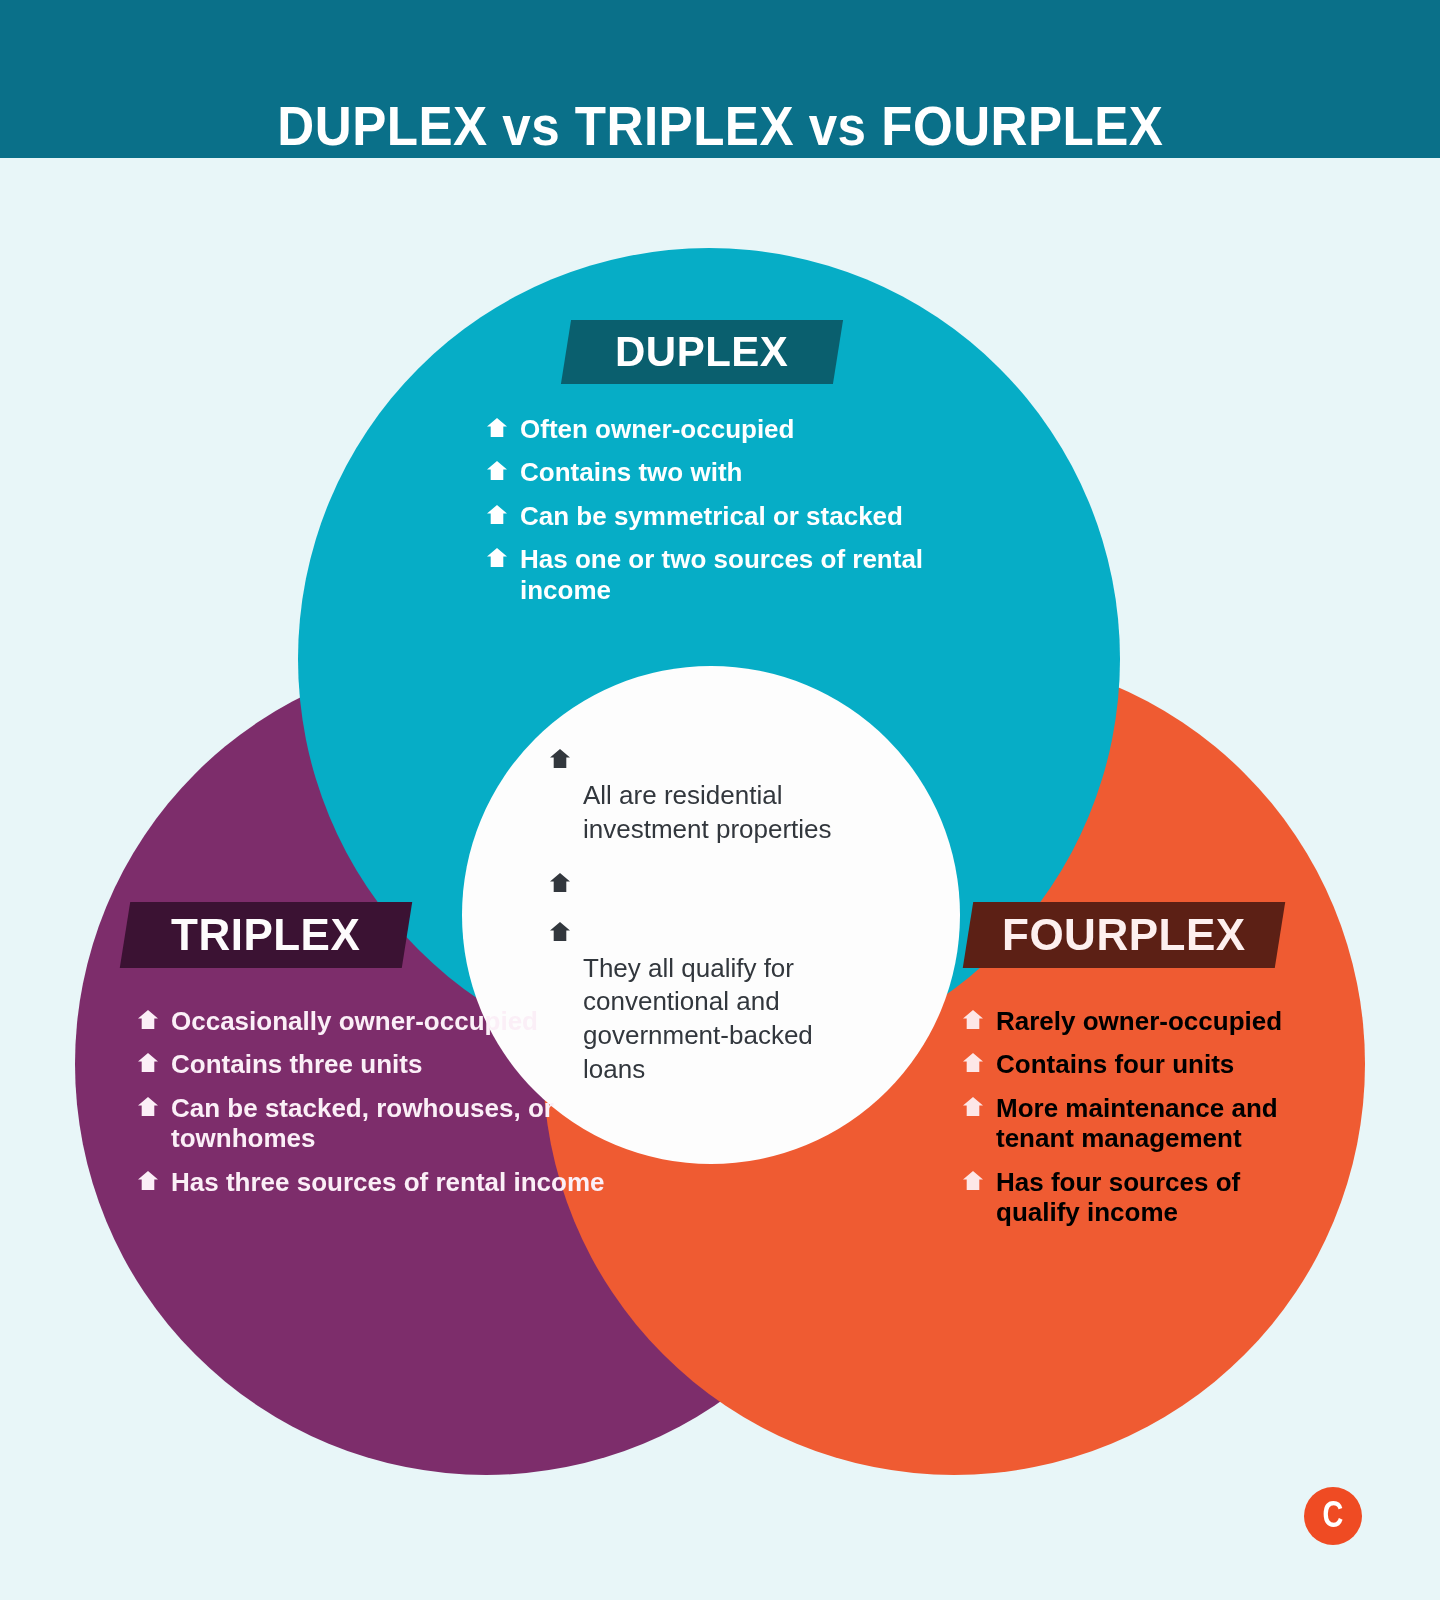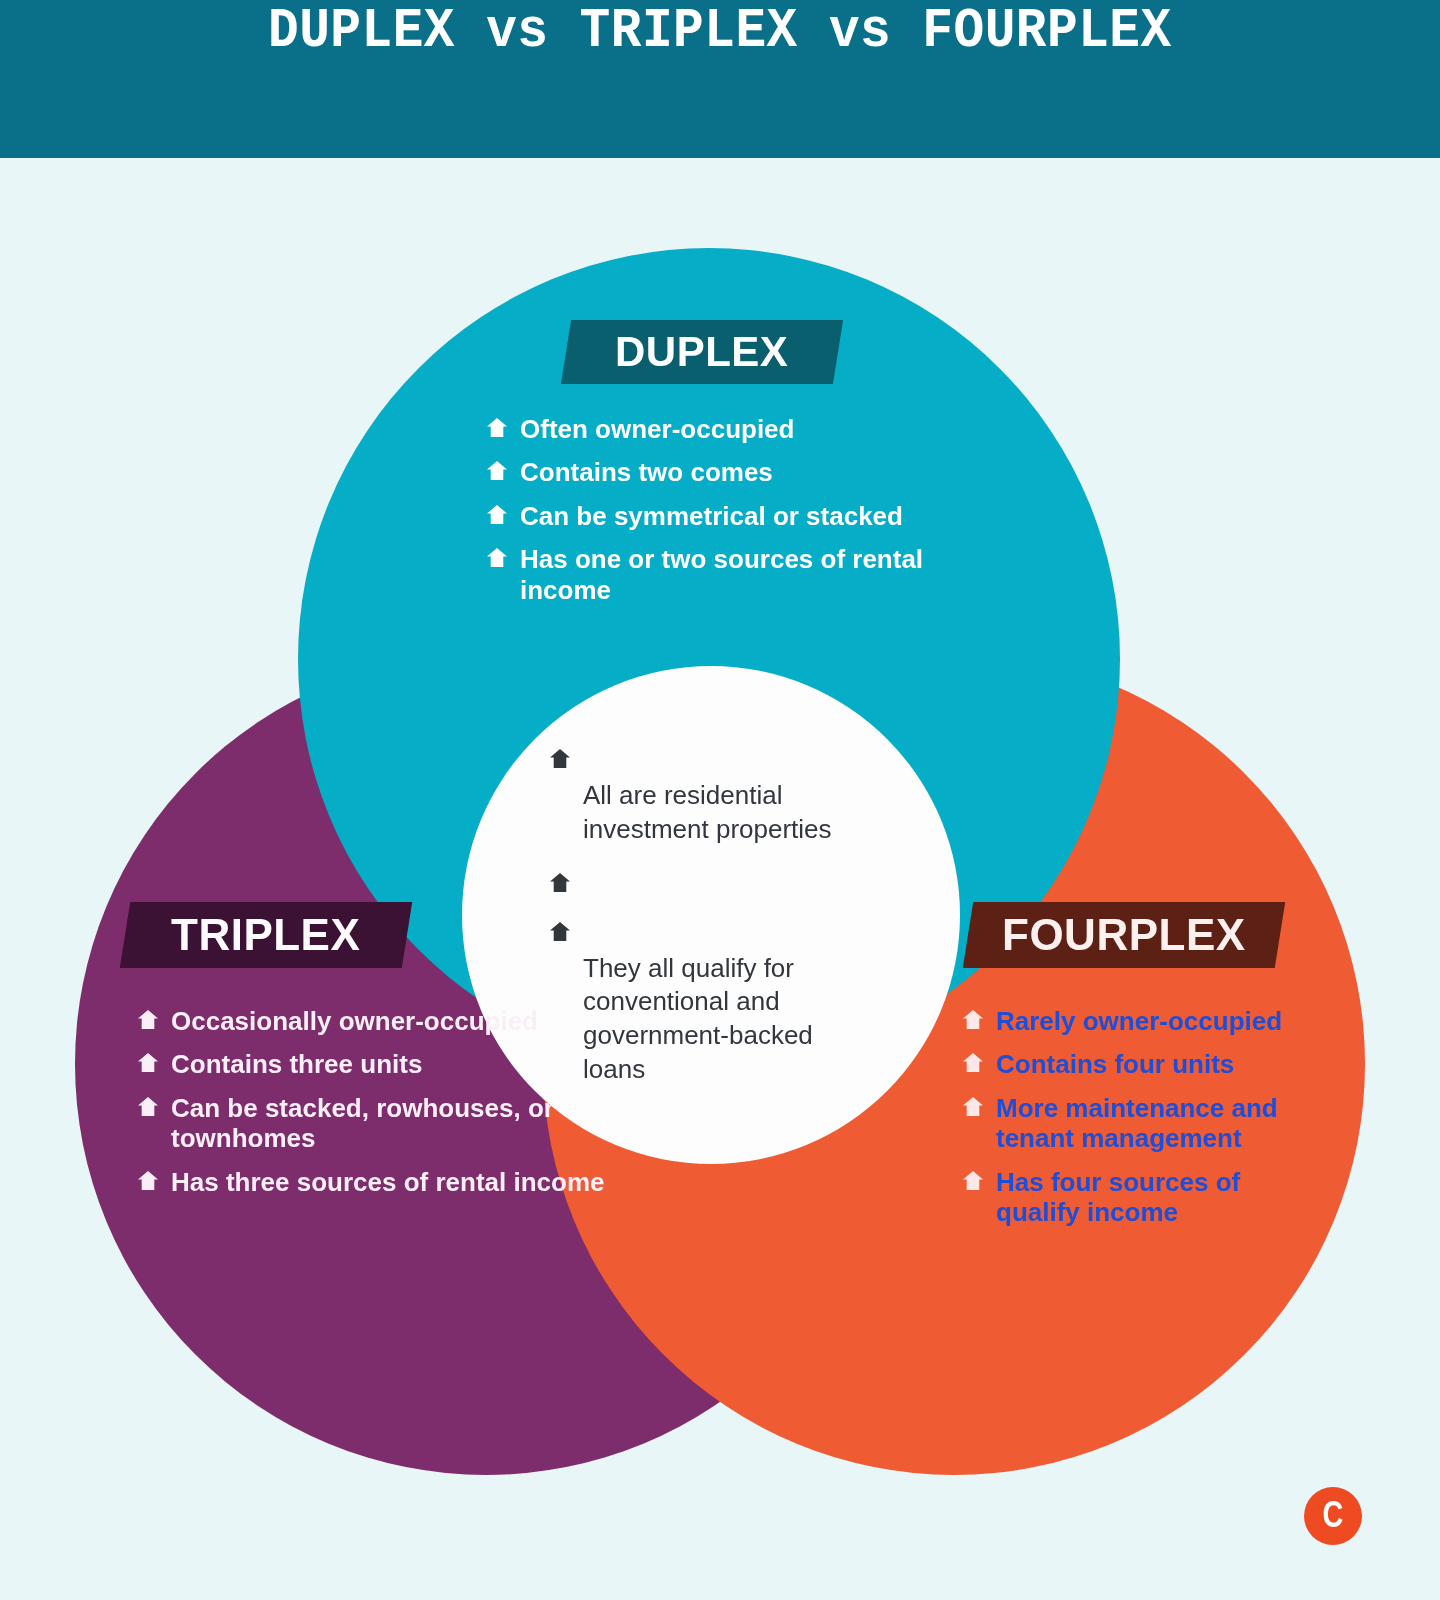--- a/index.html
+++ b/index.html
@@ -8,21 +8,21 @@
     background:#E8F6F8;
     font-family:"Liberation Sans", sans-serif;
     overflow:hidden;
   }
   #stage { position:relative; width:1440px; height:1600px; background:#E8F6F8; }
 
   
   .header {
     position:absolute; left:0; top:0; width:1440px; height:158px;
     background:#0A7089;
-    display:flex; align-items:flex-start; justify-content:center;font-family:Liberation Mono, monospace;
+    display:flex; align-items:flex-end; justify-content:center;
   }
   .header-title {
     color:#FFFFFF;
     font-size:55px;
     font-weight:700;
     letter-spacing:0.5px;
     transform:scaleX(0.93);
     white-space:nowrap;
   }
 
@@ -67,21 +67,21 @@
 
   #list-duplex  { left:487px; top:256px; width:470px; }
   #list-duplex .item-text { color:#FFFFFF; font-size:26px; font-weight:700; }
   #list-duplex .bullet-icon { margin-top:4px; }
 
   #list-triplex { left:138px; top:848px; width:510px; }
   #list-triplex .item-text { color:#FBEFF7; font-size:26px; font-weight:700; }
   #list-triplex .bullet-icon { margin-top:4px; }
 
   #list-fourplex{ left:963px; top:848px; width:345px; }
-  #list-fourplex .item-text { color:#1d4ed8; font-size:26px; font-weight:700; }
+  #list-fourplex .item-text { color:#000000; font-size:26px; font-weight:700; }
   #list-fourplex .bullet-icon { margin-top:4px; }
 
   #list-center  { left:550px; top:585px; width:330px; z-index:8; }
   #list-center .item { margin-bottom:20px; }
   #list-center .item-text { color:#32373D; font-size:26px; font-weight:400; line-height:1.3;margin-top:36px; }
   #list-center .bullet-icon { margin-top:6px; }
 
   
   .logo {
     position:absolute; left:1304px; top:1487px;
@@ -122,21 +122,21 @@
             </svg>
         </span>
         <span class="item-text">Often owner-occupied</span>
       </div>
       <div class="item">
         <span class="bullet-icon">
           <svg width="20" height="19" viewBox="0 0 20 19">
               <path d="M10 0 L20 8.5 L16.3 8.5 L16.3 19 L3.7 19 L3.7 8.5 L0 8.5 Z" fill="#FFFFFF"></path>
             </svg>
         </span>
-        <span class="item-text">Contains two comes</span>
+        <span class="item-text">Contains two with</span>
       </div>
       <div class="item">
         <span class="bullet-icon">
           <svg width="20" height="19" viewBox="0 0 20 19">
               <path d="M10 0 L20 8.5 L16.3 8.5 L16.3 19 L3.7 19 L3.7 8.5 L0 8.5 Z" fill="#FFFFFF"></path>
             </svg>
         </span>
         <span class="item-text">Can be symmetrical or stacked</span>
       </div>
       <div class="item">

